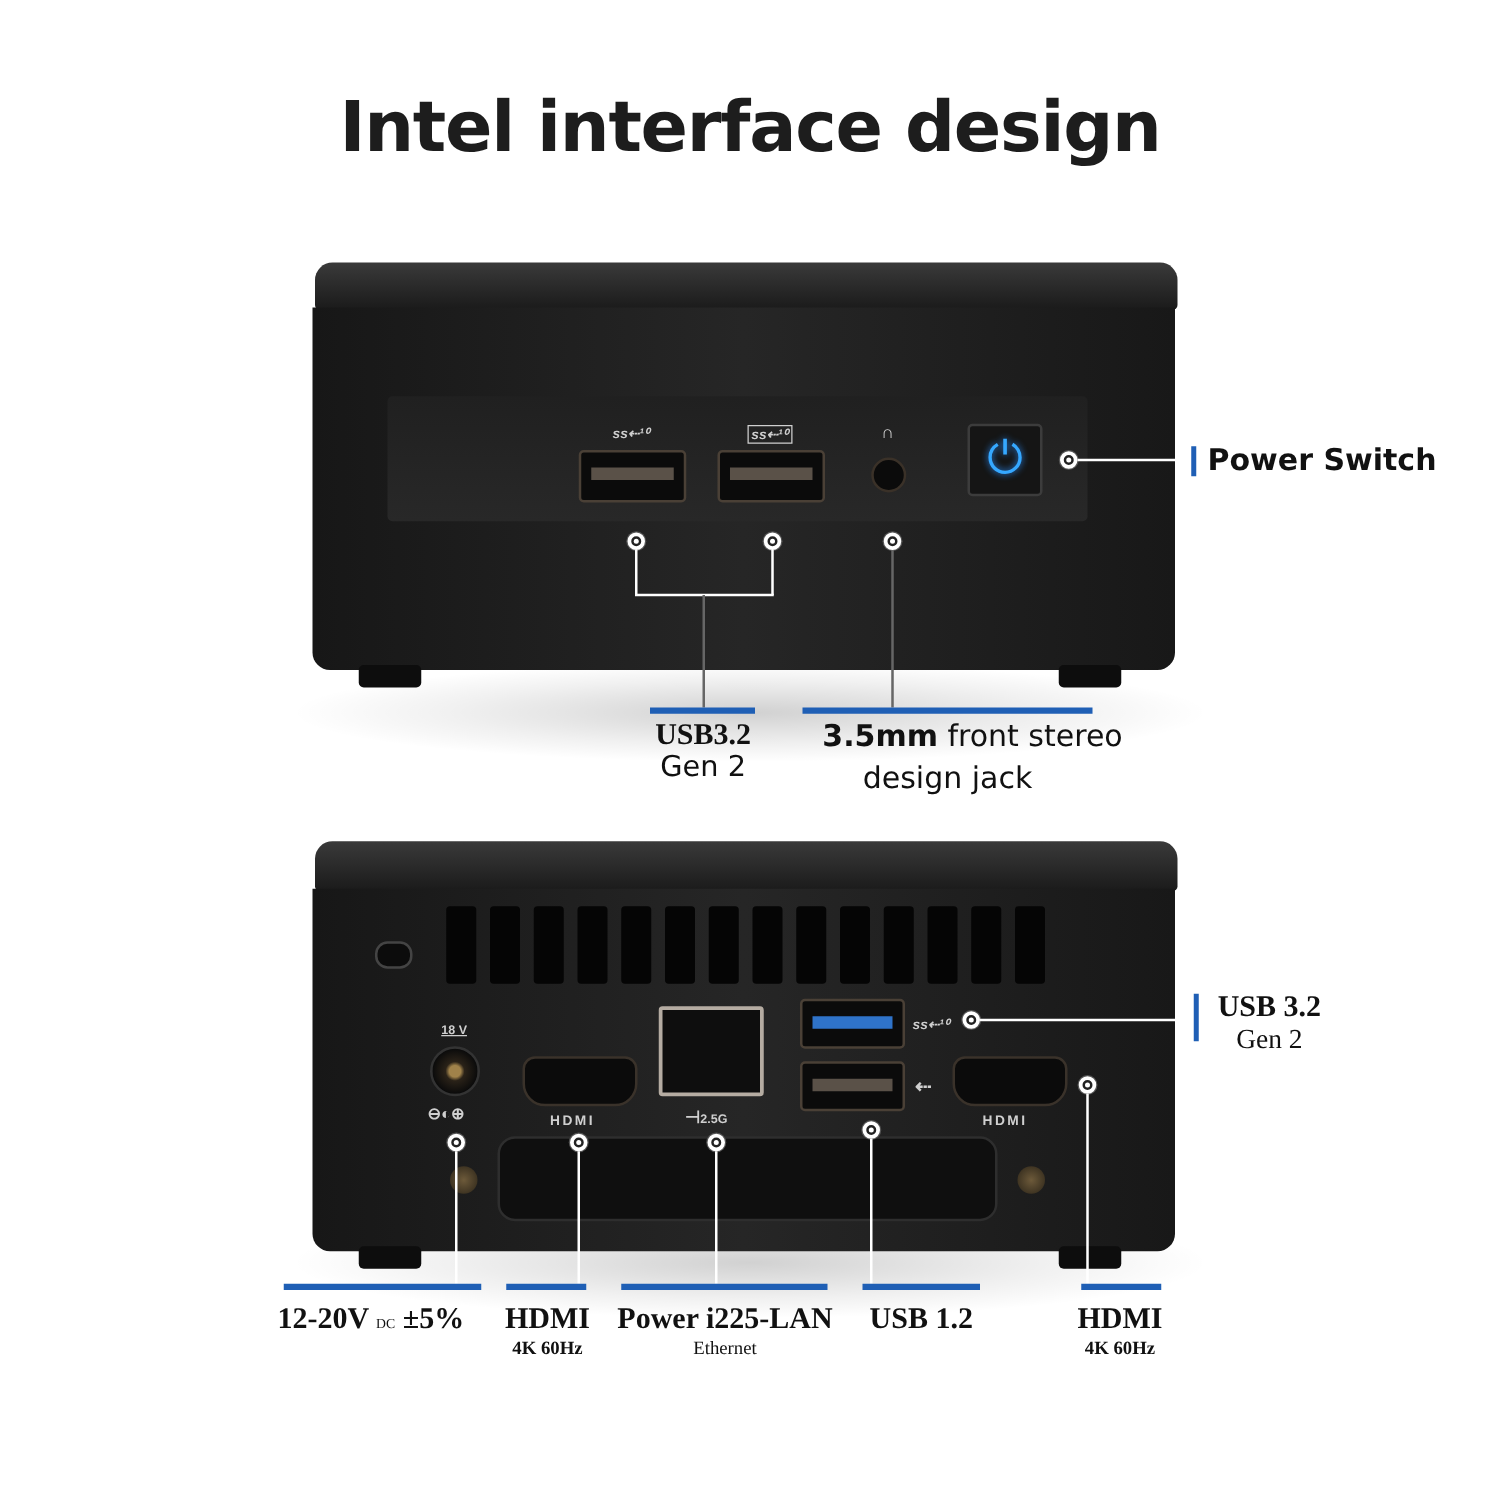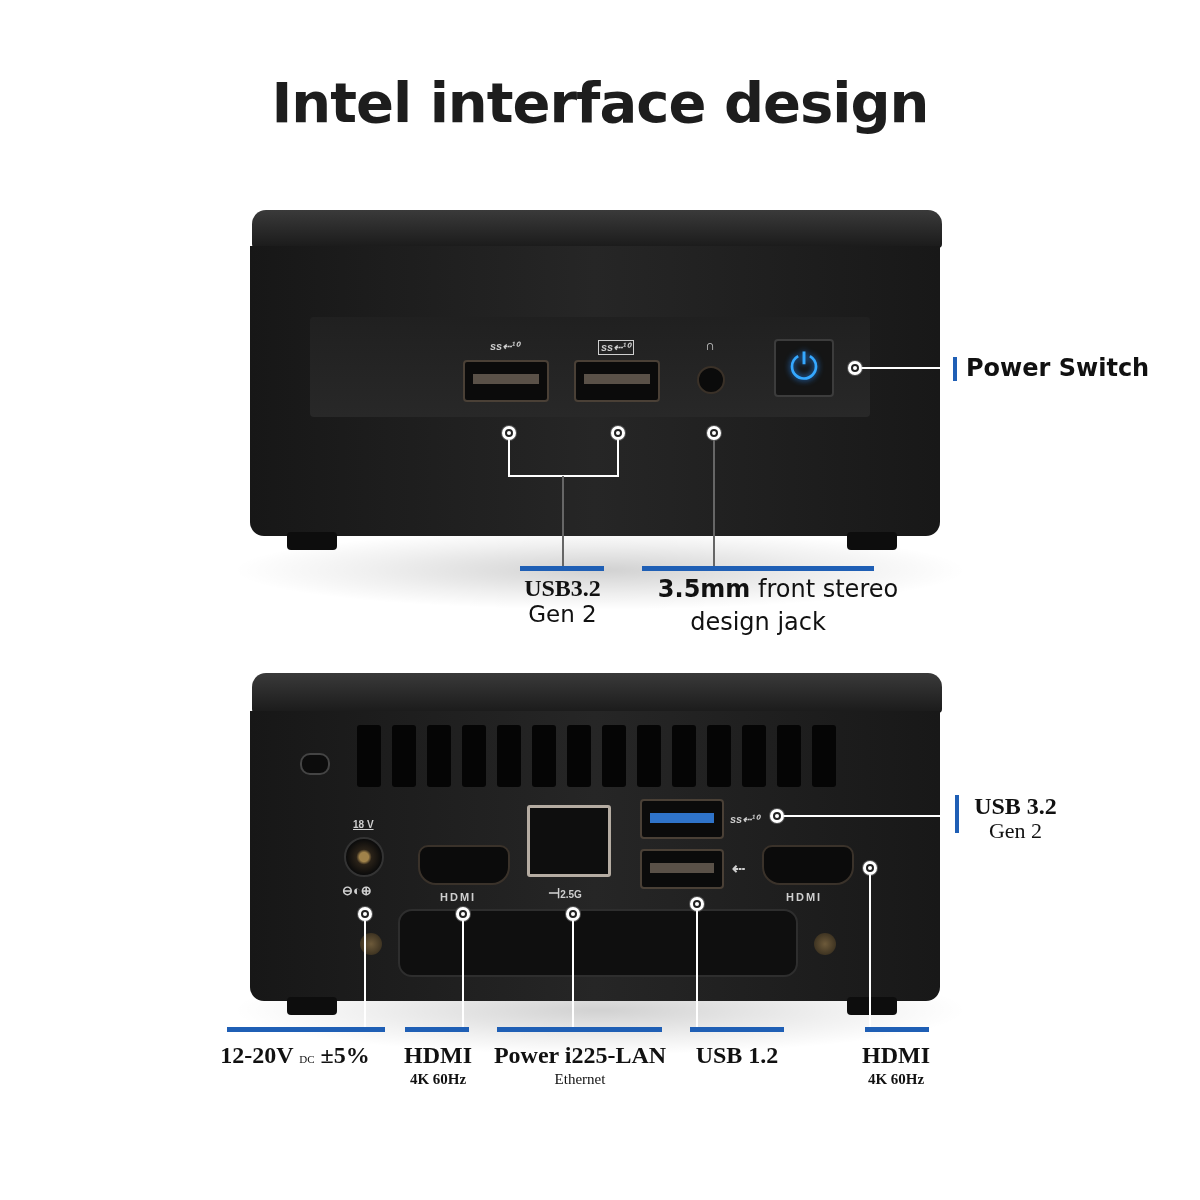--- a/index.html
+++ b/index.html
@@ -146,21 +146,21 @@
   <div class="abs line" style="left:572px;top:256px;width:2px;height:106px;"></div>
   <div class="abs line" style="left:696px;top:246px;width:2px;height:116px;"></div>
   <div class="abs line" style="left:869px;top:210px;width:2px;height:152px;"></div>
 
   <div class="abs bluebar" style="left:227px;top:362px;width:158px;"></div>
   <div class="abs bluebar" style="left:405px;top:362px;width:64px;"></div>
   <div class="abs bluebar" style="left:497px;top:362px;width:165px;"></div>
   <div class="abs bluebar" style="left:690px;top:362px;width:94px;"></div>
   <div class="abs bluebar" style="left:865px;top:362px;width:64px;"></div>
 
-  <div class="abs lbl" style="left:210px;top:377px;width:170px;font-size:24px;font-weight:bold;text-align:center;">
+  <div class="abs lbl" style="left:222px;top:377px;width:170px;font-size:24px;font-weight:bold;text-align:left;">
     <span>12-20V</span>
     <span style="font-size:11px;font-weight:normal;">DC</span>
     <span>±5%</span>
   </div>
   <div class="abs lbl" style="left:395px;top:377px;width:86px;font-size:24px;font-weight:bold;">HDMI</div>
   <div class="abs lbl" style="left:395px;top:406px;width:86px;font-size:15px;font-weight:bold;">4K 60Hz</div>
   <div class="abs lbl" style="left:490px;top:377px;width:180px;font-size:24px;font-weight:bold;">Power i225-LAN</div>
   <div class="abs lbl" style="left:490px;top:406px;width:180px;font-size:15px;">Ethernet</div>
   <div class="abs lbl" style="left:680px;top:377px;width:114px;font-size:24px;font-weight:bold;">USB 1.2</div>
   <div class="abs lbl" style="left:853px;top:377px;width:86px;font-size:24px;font-weight:bold;">HDMI</div>

